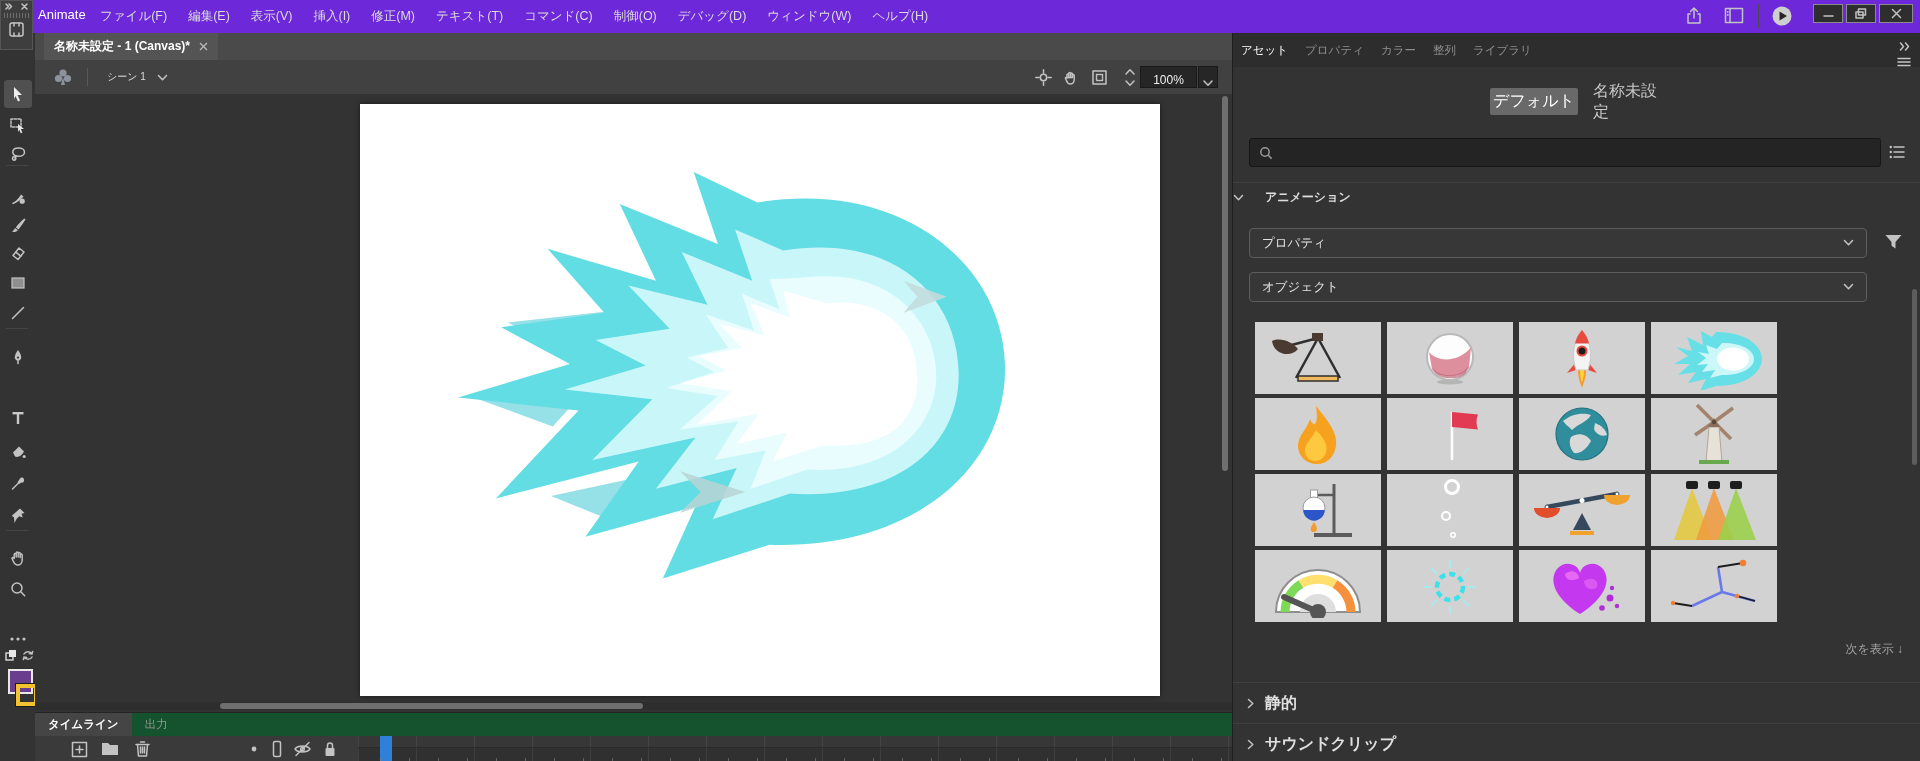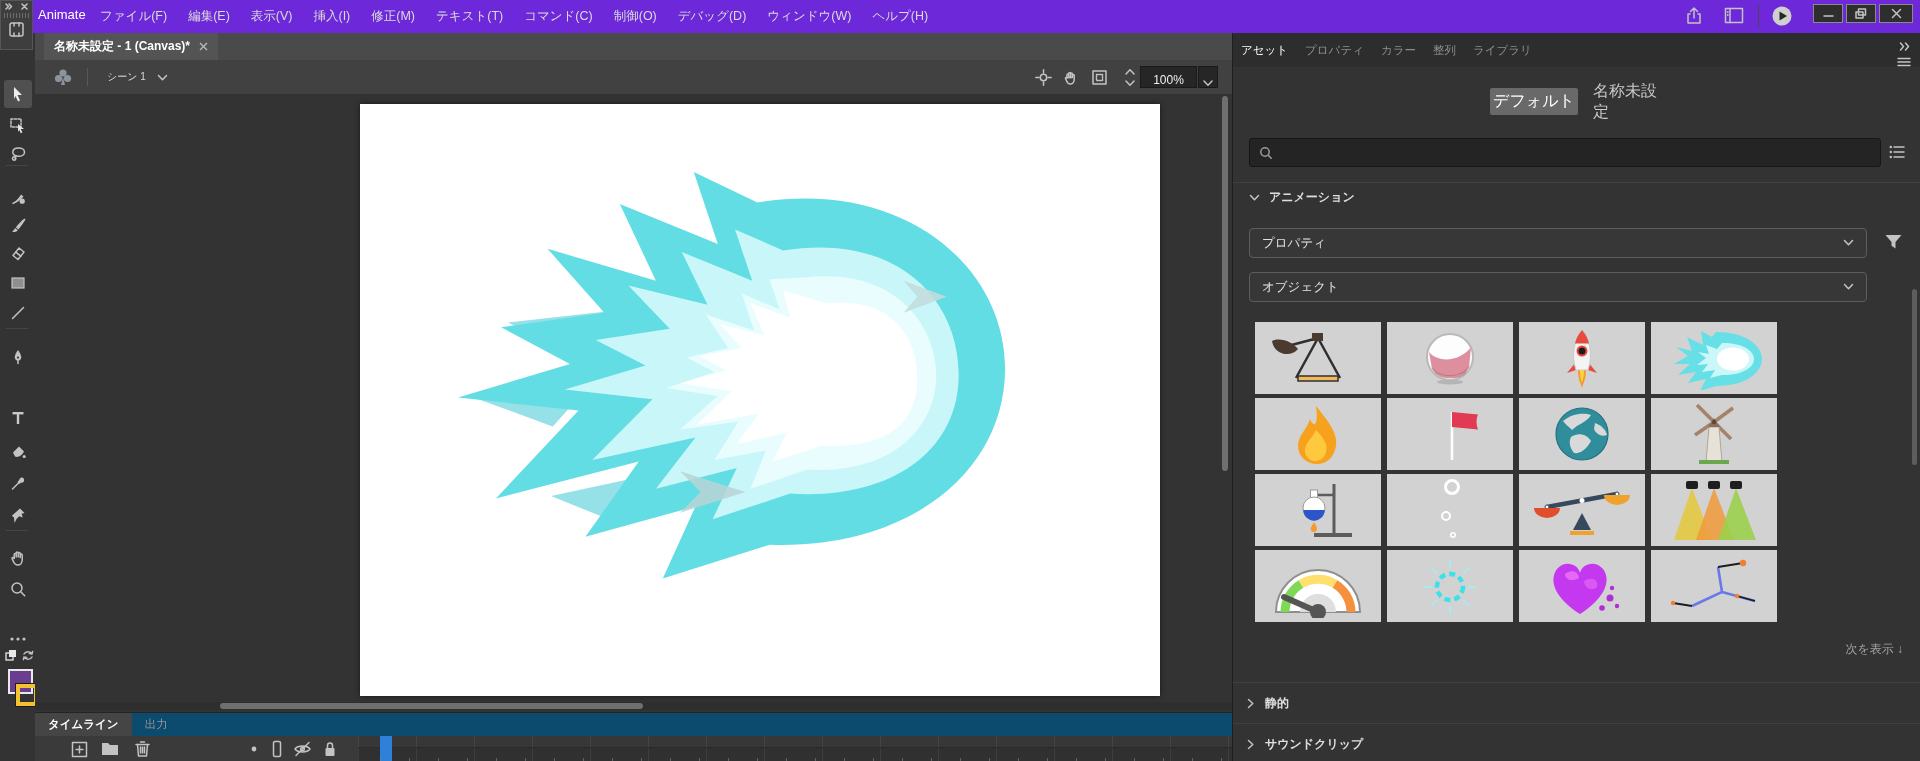--- a/index.html
+++ b/index.html
@@ -35,21 +35,21 @@
   .doctab .t{color:#fff;font-weight:bold;font-size:12px}
   .scenebar{left:35px;top:60px;width:1197px;height:34px;background:#414141;border-bottom:1px solid #2b2b2b}
   .zbox{position:absolute;top:6px;height:22px;background:#262626;border:1px solid #1a1a1a;box-sizing:border-box;display:flex;align-items:flex-end;justify-content:center;color:#efefef}
 
   
   .stage{left:35px;top:94px;width:1197px;height:618px;background:#333}
   .canvas{position:absolute;left:325px;top:10px;width:800px;height:592px;background:#fff;box-shadow:0 0 5px rgba(0,0,0,.55)}
   .scrollthumb{background:#6f6f6f;border-radius:3px}
 
   
-  .timeline{left:35px;top:712px;width:1197px;height:49px;background:#0c4a6e;border-top:1px solid #242424}
+  .timeline{left:35px;top:712px;width:1197px;height:49px;background:#14532d;border-top:1px solid #242424}
   .tltab{height:23px;display:flex;align-items:center;padding:0 13px;font-size:11.5px}
   .tlbody{position:absolute;left:0;top:23px;width:1197px;height:26px;background:#3a3a3a}
   .frames{position:absolute;left:323px;top:0;width:874px;height:26px;background:#303030;
           background-image:repeating-linear-gradient(90deg,#3e3e3e 0 1px,transparent 1px 58px)}
   .frames:after{content:"";position:absolute;left:22px;bottom:0;height:4px;width:100%;
           background:repeating-linear-gradient(90deg,#8a8a8a 0 1px,transparent 1px 29px);opacity:.55}
   .ruler{position:absolute;left:0;top:0;width:100%;height:11px;background:rgba(255,255,255,.035);border-bottom:1px solid #2a2a2a}
   .playhead{position:absolute;left:22px;top:0;width:12px;height:26px;background:#2e80d8}
 
   
@@ -57,21 +57,21 @@
   .ptabs{position:absolute;left:0;top:0;width:688px;height:34px;background:#2d2d2d;display:flex;align-items:center;gap:17px;padding-left:8px;box-sizing:border-box;font-size:11.5px;color:#8f8f8f}
   .ptabs .active{color:#fff;font-weight:normal}
   .modebtn{position:absolute;top:55px;height:27px;display:flex;align-items:center;justify-content:center;font-size:16px;border-radius:2px}
   .searchbox{position:absolute;left:16px;top:105px;width:632px;height:29px;background:#242424;border:1px solid #161616;border-radius:3px;box-sizing:border-box;display:flex;align-items:center;gap:8px;padding:0 9px}
   .searchbox input{flex:1;background:transparent;border:none;outline:none;color:#ddd;font-size:12.5px;font-family:"Liberation Sans",sans-serif}
   .searchbox input::placeholder{color:#6f6f6f}
   .divider{position:absolute;left:0;width:688px;height:1px;background:#404040}
   .dd{position:absolute;left:16px;width:618px;height:30px;border:1px solid #5d5d5d;background:#373737;border-radius:4px;box-sizing:border-box;display:flex;align-items:center;justify-content:space-between;padding:0 12px;color:#e2e2e2;font-size:12.5px}
   .agrid{position:absolute;left:22px;top:289px;display:grid;grid-template-columns:repeat(4,126px);grid-auto-rows:72px;gap:4px 6px}
   .cell{background:#d2d2d2;display:flex;align-items:center;justify-content:center;overflow:hidden}
-  .secrow{position:absolute;left:0;width:688px;height:40px;display:flex;align-items:center;gap:10px;padding-left:14px;box-sizing:border-box;color:#e0e0e0;font-weight:bold;font-size:12px}
+  .secrow{position:absolute;left:0;width:688px;height:40px;display:flex;align-items:center;gap:10px;padding-left:14px;box-sizing:border-box;color:#e0e0e0;font-weight:bold;font-size:16px}
 </style>
 </head>
 <body>
 
 <div id="app">
 
   <div class="abs menubar">
     <div class="appname">Animate</div>
     <div class="menus">
       <span>ファイル(F)</span>
@@ -405,21 +405,21 @@
     </div>
     <svg class="abs" style="left:656px;top:112px" width="16" height="14" viewBox="0 0 16 14">
       <path class="st" stroke-width="1.3" d="M5,2 H15 M5,7 H15 M5,12 H15"></path>
         <circle class="fl" cx="1.8" cy="2" r="1.2"></circle>
         <circle class="fl" cx="1.8" cy="7" r="1.2"></circle>
         <circle class="fl" cx="1.8" cy="12" r="1.2"></circle>
       </svg>
 
     <div class="divider" style="top:149px"></div>
 
-    <div class="abs flex" style="left:16px;top:156px;gap:9px">
+    <div class="abs flex" style="left:0;top:156px;gap:21px">
       <svg width="11" height="8" viewBox="0 0 11 8">
           <path class="st" d="M1.5,1.5 L5.5,5.8 L9.5,1.5"></path>
         </svg>
       <span style="font-weight:bold;color:#dedede">アニメーション</span>
     </div>
 
     <div class="dd" style="top:195px">
       <span>プロパティ</span>
       <svg width="11" height="8" viewBox="0 0 11 8">
           <path class="st" d="M1.5,1.5 L5.5,5.8 L9.5,1.5"></path>

